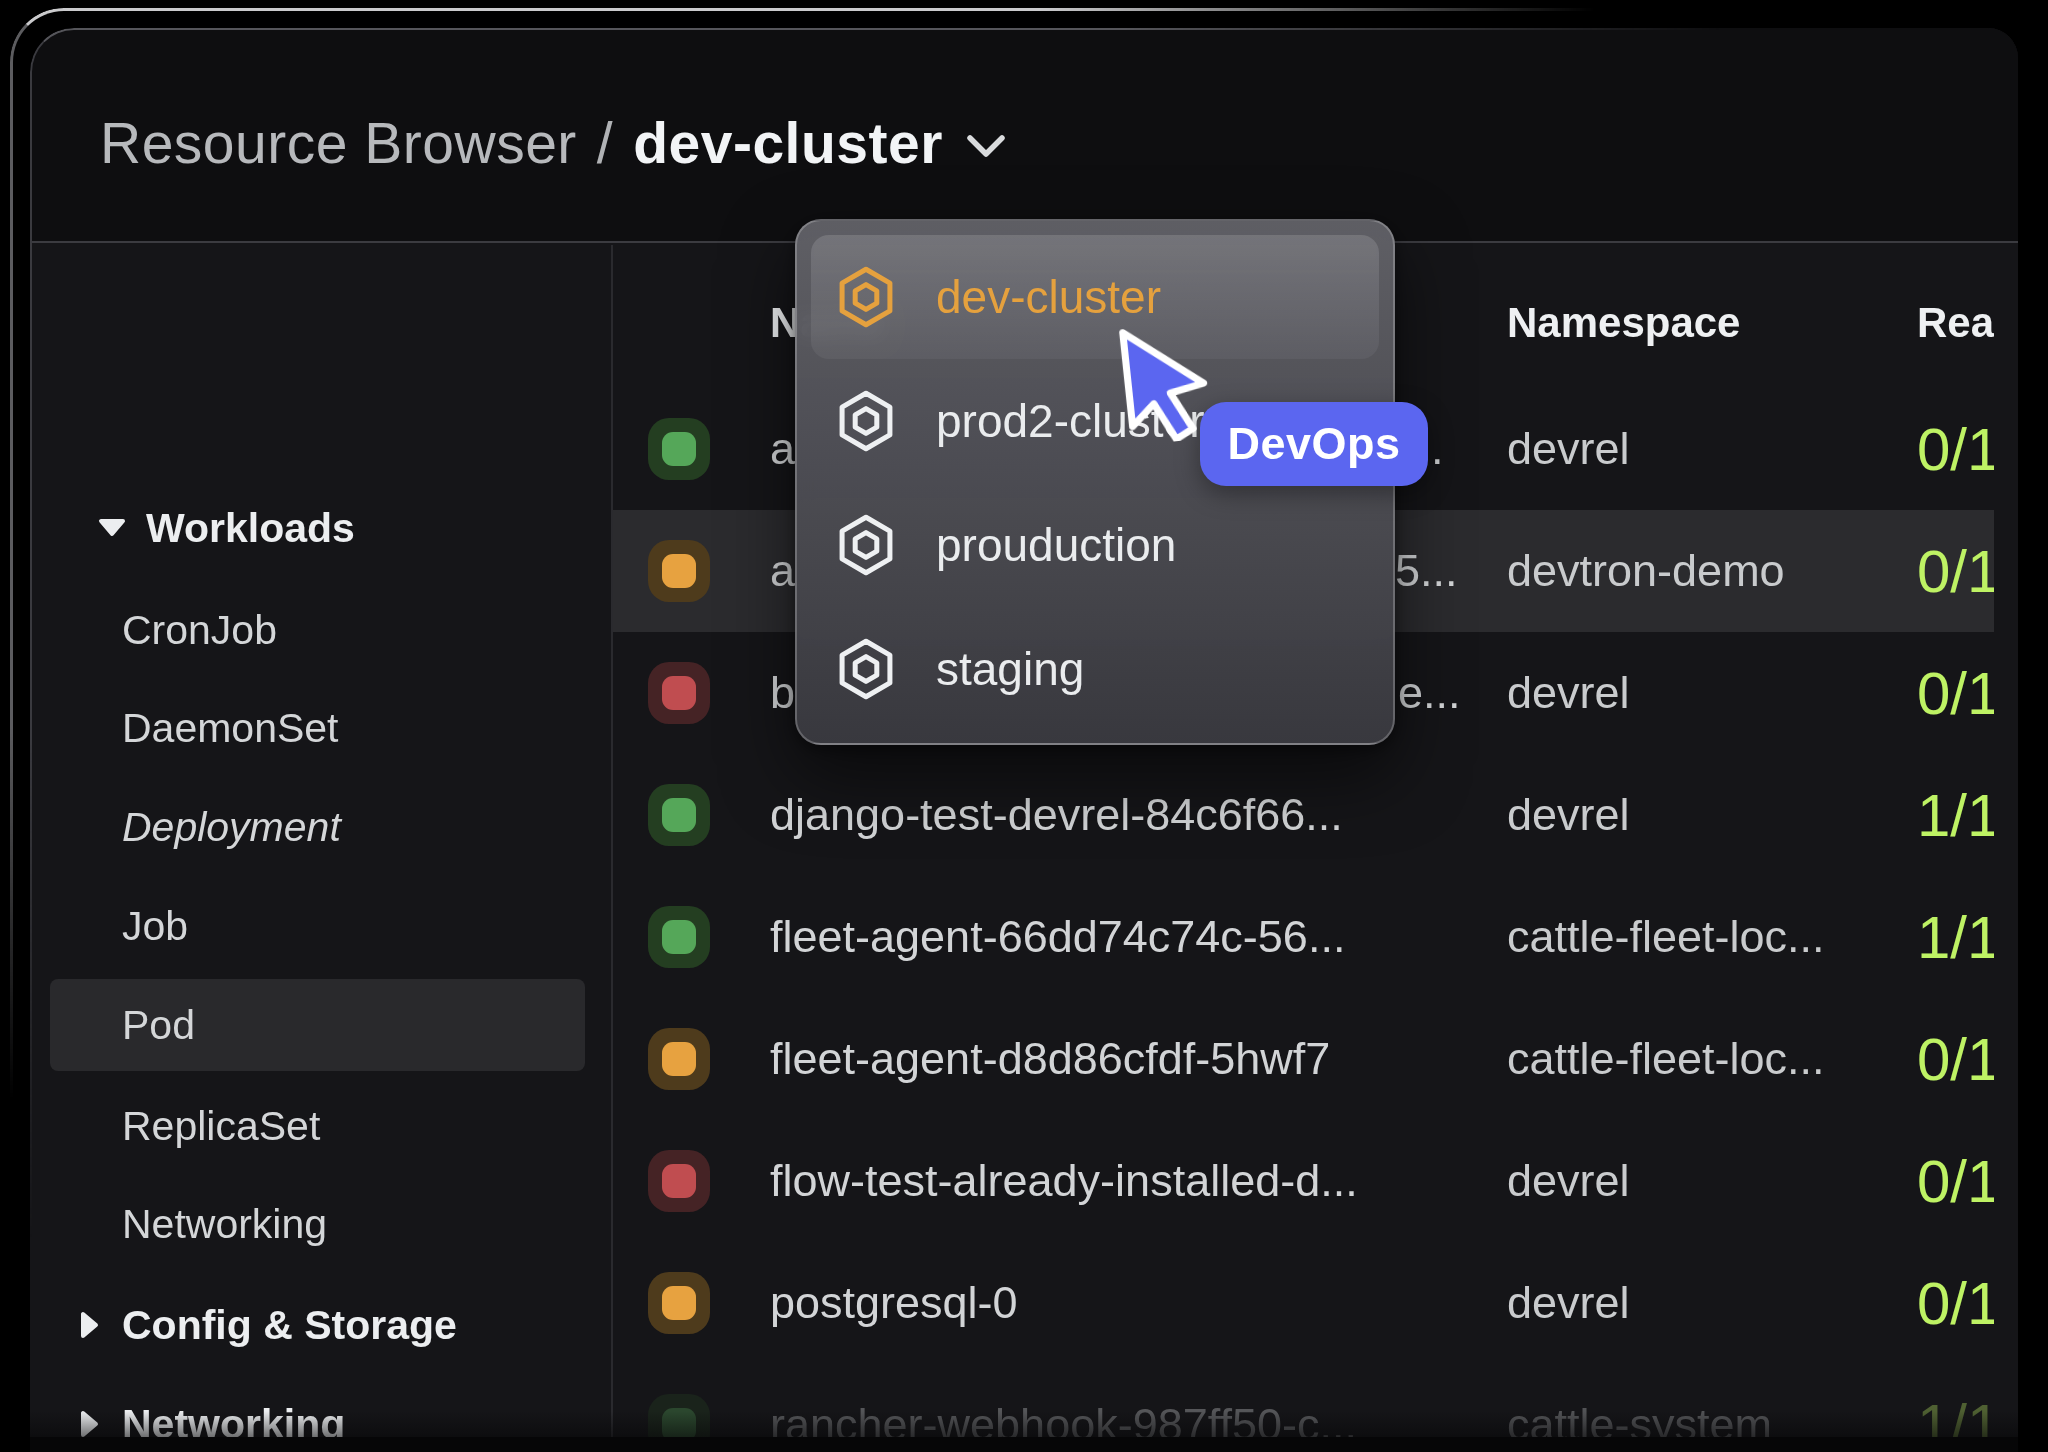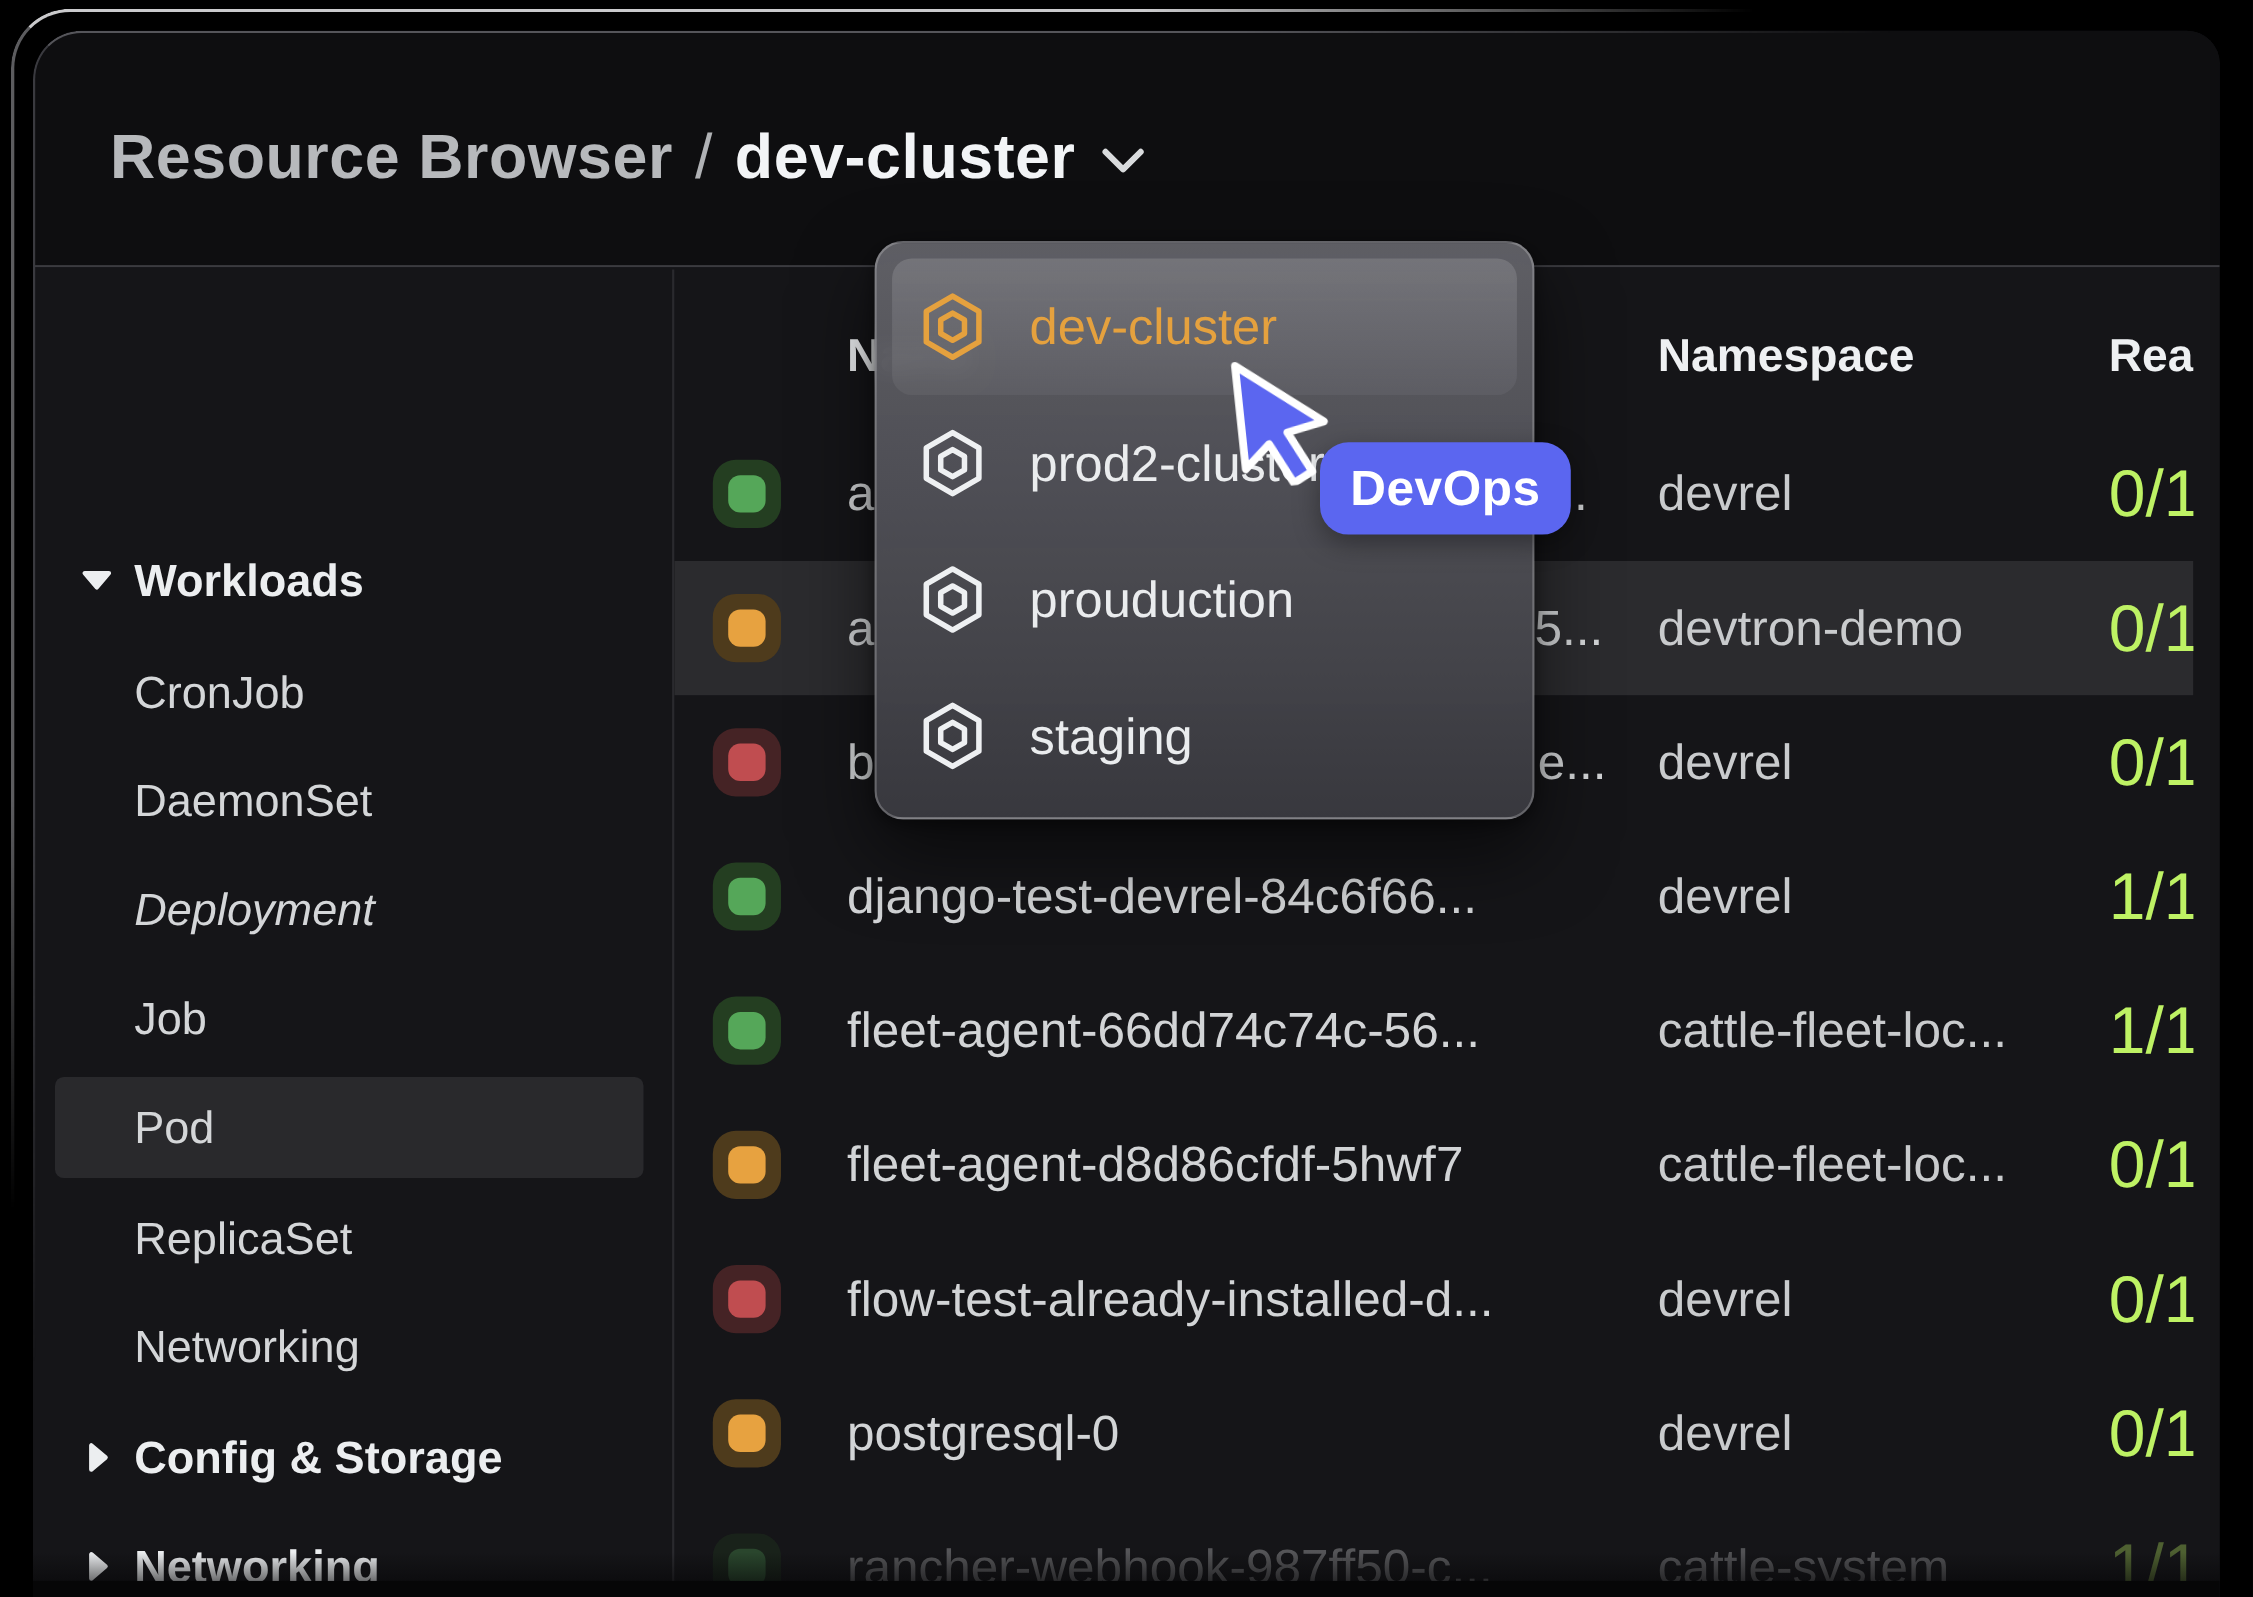--- a/index.html
+++ b/index.html
@@ -23,39 +23,39 @@
     -webkit-mask:linear-gradient(90deg,#000 0 55%,transparent 85%),linear-gradient(180deg,#000 0 50%,transparent 85%);
     -webkit-mask-composite:source-in;
     mask:linear-gradient(90deg,#000 0 55%,transparent 85%),linear-gradient(180deg,#000 0 50%,transparent 85%);
     mask-composite:intersect;}
 
   .header-band{position:absolute;left:0;top:0;width:100%;height:215px;background:#0e0e10;
     border-bottom:2.5px solid #3b3b40;border-top-left-radius:44px;}
 
   .page-header{position:absolute;left:70px;top:82px;height:66px;display:flex;align-items:center;gap:18px;
     font-size:57px;letter-spacing:.5px;white-space:nowrap;z-index:2;}
-  .crumb-root{color:#b7b9bc;font-weight:700;}
+  .crumb-root{color:#b7b9bc;font-weight:400;}
   .crumb-sep{color:#b0b2b5;font-weight:400;margin:0 2px;}
   .cluster-trigger{display:flex;align-items:center;gap:22px;cursor:pointer;}
   .crumb-cluster{color:#f2f4f6;font-weight:700;}
   .chev{margin-top:8px;}
 
   
   .sidebar{position:absolute;left:0;top:217px;width:581px;bottom:0;}
   .v-divider{position:absolute;left:581px;top:217px;bottom:0;width:2px;background:#2a2a2e;}
   .side-item{position:absolute;left:0;width:581px;height:98px;display:flex;align-items:center;
     color:#d4d6d8;font-size:41px;cursor:pointer;}
   .side-item .caret{position:absolute;left:43px;display:none;}
   .side-item.type-group{font-weight:700;color:#eceef0;}
   .side-item.type-group.expanded .caret-down{display:block;}
   .side-item.type-group:not(.expanded) .caret-right{display:block;left:49px;}
   .side-item .label{position:absolute;left:92px;white-space:nowrap;}
   .side-item.selected{background:#29292c;border-radius:8px;left:20px;width:535px;}
   .side-item.selected .label{left:72px;}
-  .side-item:nth-of-type(1){top:234px;}
+  .side-item:nth-of-type(1){top:234px;margin-left:24px;}
   .side-item:nth-of-type(2){top:336px;}
   .side-item:nth-of-type(3){top:434px;}
   .side-item:nth-of-type(4){top:533px;font-style:italic;}
   .side-item:nth-of-type(5){top:632px;}
   .side-item:nth-of-type(6){top:734px;height:92px;}
   .side-item:nth-of-type(7){top:832px;}
   .side-item:nth-of-type(8){top:930px;}
   .side-item:nth-of-type(9){top:1031px;}
   .side-item:nth-of-type(10){top:1130px;}
   .side-item:nth-of-type(11){top:1228px;}

